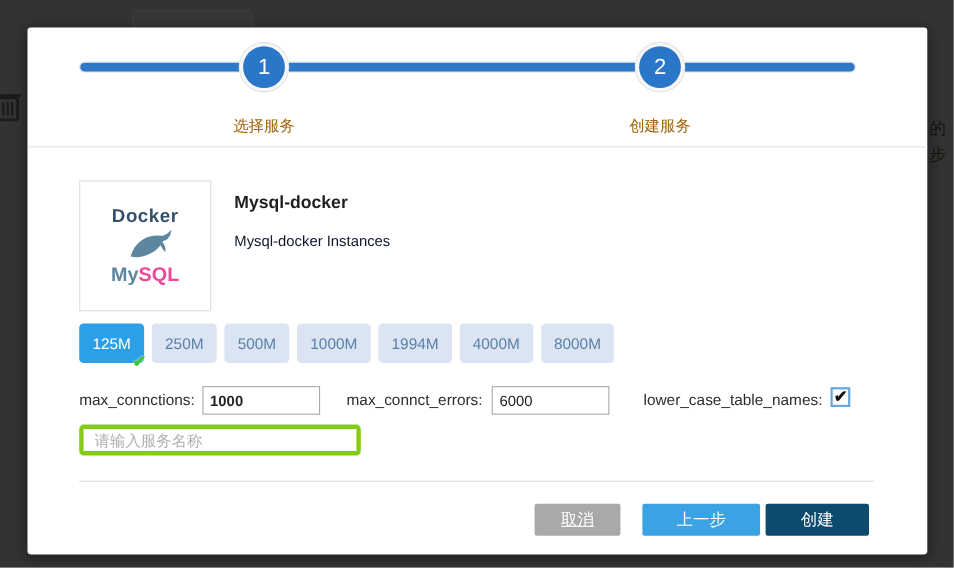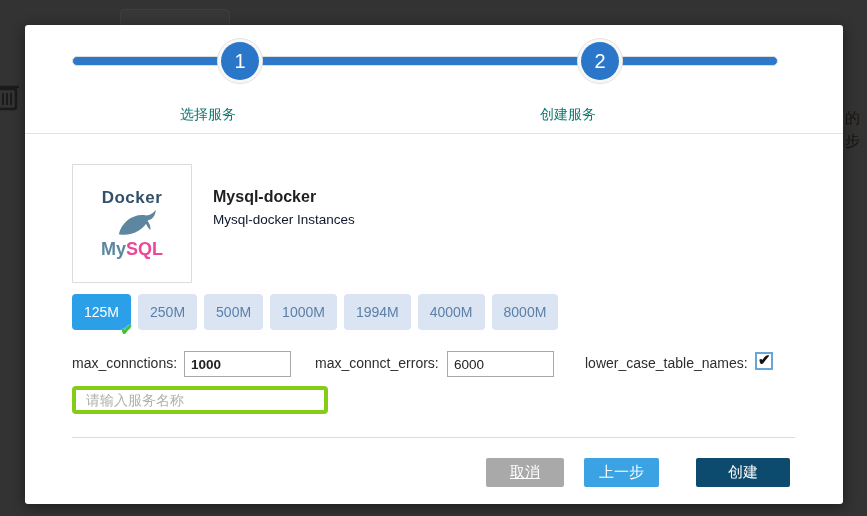--- a/index.html
+++ b/index.html
@@ -39,22 +39,22 @@
     background:#f7f7f7; border:1px solid #e3e3e3;
   }
   .step-node .circle {
     position:absolute; left:3px; top:3px; width:38px; height:38px;
     border-radius:50%; background:#2a76c8; color:#fff;
     font-size:20px; line-height:38px; text-align:center;
   }
   .step-node.n1 { left:192px; }
   .step-node.n2 { left:552px; }
   .step-label {
-    position:absolute; top:81px; width:120px; 
-    color:#0f766e; font-size:14px;
+    position:absolute; top:81px; width:120px; text-align:center;
+    color:#a16207; font-size:14px;
   }
   .step-label.l1 { left:155px; }
   .step-label.l2 { left:515px; }
   .header-divider {
     position:absolute; left:0; right:0; top:108px;
     border-top:1px solid #e3e3e3;
   }
   
   .logo-box {
     position:absolute; left:47px; top:139px; width:120px; height:119px;
@@ -63,21 +63,21 @@
   }
   .logo-docker {
     color:#33506b; font-weight:bold; font-size:17px; letter-spacing:0.5px;
   }
   .logo-dolphin { margin:1px 0 0 10px; }
   .logo-mysql { font-size:18px; font-weight:bold; margin-top:-2px; }
   .logo-mysql .my { color:#5d87a1; }
   .logo-mysql .sql { color:#ec4899; }
   .svc-title {
     position:absolute; left:188px; top:151px;
-    font-size:16px; font-weight:bold; color:#1f1f1f;margin-top:12px;
+    font-size:16px; font-weight:bold; color:#1f1f1f;
   }
   .svc-subtitle {
     position:absolute; left:188px; top:187px;
     font-size:13.5px; color:#0f172a;
   }
   
   .mem-row {
     position:absolute; left:47px; top:269px; display:flex; gap:7px;
   }
   .mem-btn {
@@ -121,21 +121,21 @@
   .footer-divider {
     position:absolute; left:47px; right:48px; top:412px;
     border-top:1px solid #dcdcdc;
   }
   .btn {
     position:absolute; top:433px; height:29px; border:none; border-radius:2px;
     color:#fff; font-size:15px; cursor:pointer;
     font-family:"Liberation Sans", sans-serif;
   }
   .btn-cancel { left:461px; width:78px; background:#a9a9a9;text-decoration:underline; }
-  .btn-prev   { left:559px; width:75px; background:#3ba2e3; }
+  .btn-prev   { left:559px; width:107px; background:#3ba2e3; }
   .btn-create { left:671px; width:94px; background:#0c4a6e; }
 </style>
 </head>
 <body>
 
 <div class="bg-ghost-btn"></div>
 <div class="bg-trash">
   <svg width="26" height="30" viewBox="0 0 26 30">
     <rect x="4" y="8" width="18" height="20" rx="2" fill="none" stroke="#1b1b1b" stroke-width="2.5"></rect>
     <line x1="1" y1="6" x2="25" y2="6" stroke="#1b1b1b" stroke-width="2.5"></line>

